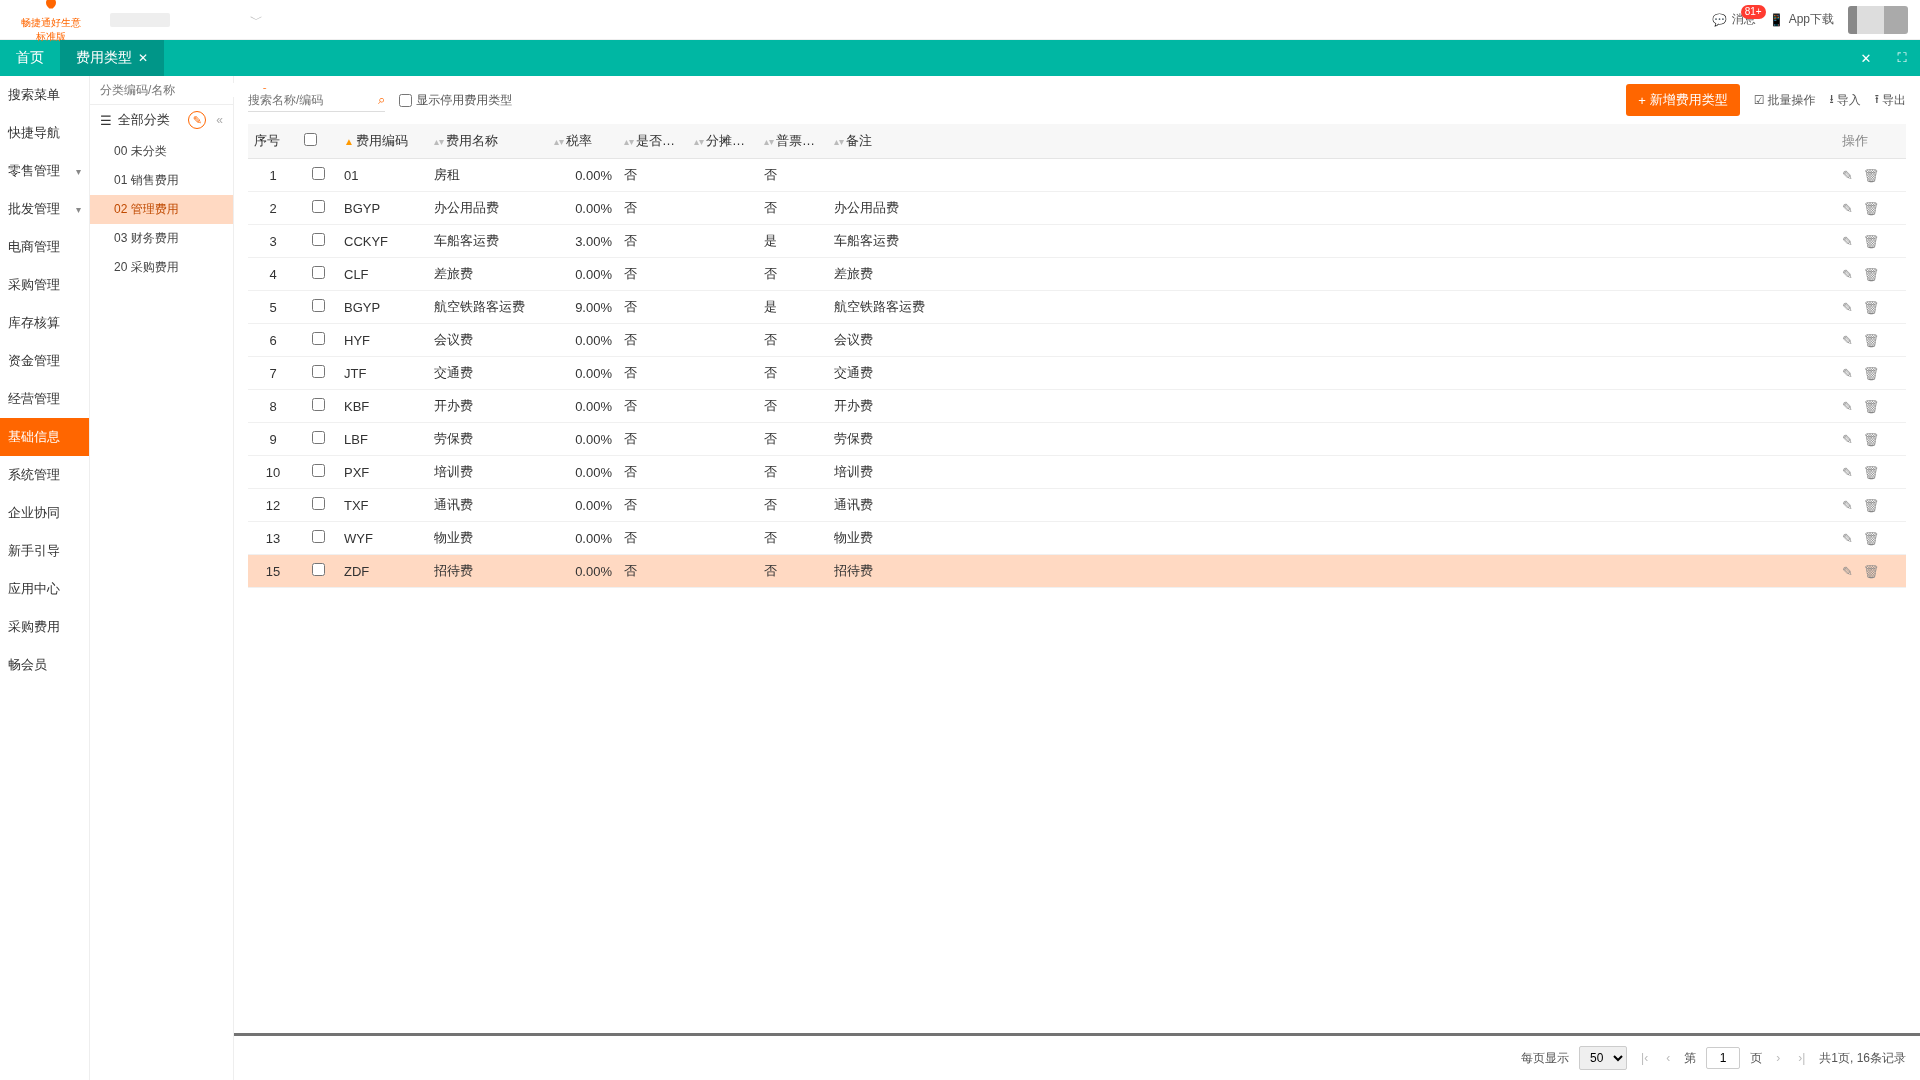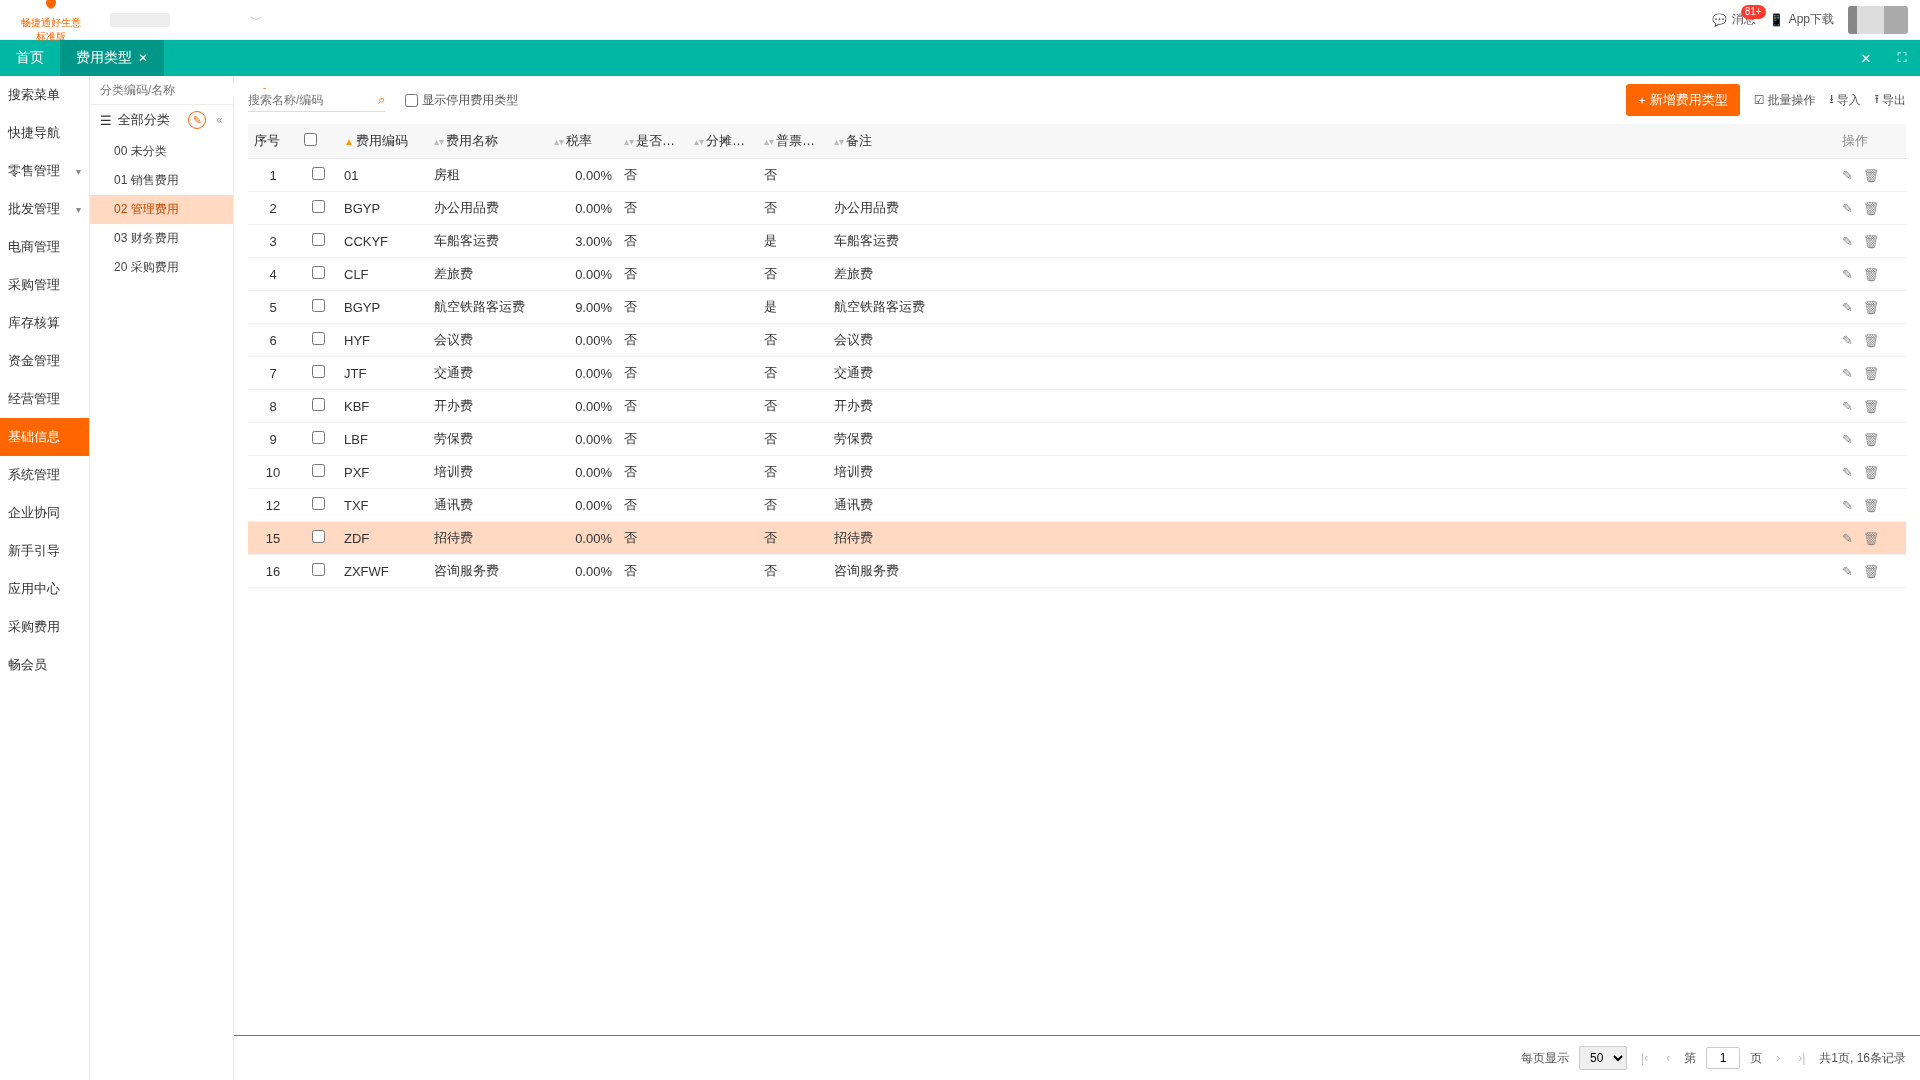--- a/index.html
+++ b/index.html
@@ -38,21 +38,21 @@
 .cat-search-row .search-ico { color: #f60; cursor: pointer; }
 .cat-header { display: flex; align-items: center; padding: 6px 10px; gap: 6px; font-size: 13px; }
 .cat-header .edit-ico { margin-left: auto; color: #f60; border: 1px solid #f60; border-radius: 50%; width: 18px; height: 18px; display: flex; align-items: center; justify-content: center; font-size: 11px; cursor: pointer; }
 .cat-header .collapse-ico { color: #aaa; cursor: pointer; font-size: 12px; margin-left: 4px; }
 .cat-list { padding: 2px 0; }
 .cat-item { padding: 6px 10px 6px 24px; font-size: 12px; color: #444; cursor: pointer; }
 .cat-item.selected { background: #ffd9c2; color: #c04a00; }
 
 
 .content { flex: 1; display: flex; flex-direction: column; }
-.toolbar { display: flex; align-items: center; padding: 8px 14px; gap: 20px; }
+.toolbar { display: flex; align-items: center; padding: 8px 14px; gap: 14px; }
 .toolbar-search { display: flex; align-items: center; border-bottom: 1px solid #ddd; }
 .toolbar-search input { border: none; outline: none; width: 130px; font-size: 12px; padding: 4px 0; }
 .toolbar-search .search-ico { color: #f60; cursor: pointer; }
 .chk-label { display: flex; align-items: center; gap: 4px; font-size: 12px; color: #555; cursor: pointer; }
 .toolbar-right { margin-left: auto; display: flex; align-items: center; gap: 14px; }
 .btn-primary { background: #f60; color: #fff; border: none; border-radius: 3px; padding: 7px 12px; font-size: 13px; cursor: pointer; display: flex; align-items: center; gap: 4px; }
 .toolbar-link { display: flex; align-items: center; gap: 3px; color: #555; font-size: 12px; cursor: pointer; }
 
 
 .table-wrapper { flex: 1; overflow: auto; padding: 0 14px; }
@@ -61,21 +61,21 @@
 thead th .sort { color: #f90; margin-right: 2px; font-size: 10px; }
 thead th .sort-grey { color: #bbb; margin-right: 2px; font-size: 10px; display: inline-flex; flex-direction: column; line-height: 5px; }
 tbody td { padding: 7px 6px; border-bottom: 1px solid #f0f0f0; font-size: 13px; color: #333; }
 tbody tr.highlight td { background: #ffd9c2; }
 .op-cell { text-align: left; padding-right: 10px; }
 .op-cell span { color: #888; margin-left: 10px; cursor: pointer; }
 .col-seq{width:50px;} .col-chk{width:40px;} .col-code{width:90px;} .col-name{width:120px;} .col-rate{width:70px;text-align:right;} .col-bool{width:70px;} .col-fentai{width:70px;} .col-piao{width:70px;} .col-remark{width:auto;} .col-op{width:80px;}
 td.col-rate{text-align:right;}
 
 
-.pager { display: flex; align-items: center; justify-content: flex-end; gap: 10px; padding: 10px 14px; font-size: 12px; color: #555; border-top: 1px solid #737373; }
+.pager { display: flex; align-items: center; justify-content: flex-end; gap: 10px; padding: 10px 14px; font-size: 12px; color: #555; border-top: 3px solid #737373; }
 .pager select, .pager input { border: 1px solid #ccc; border-radius: 2px; padding: 3px 6px; font-size: 12px; }
 .pager .nav-ico { color: #bbb; cursor: pointer; padding: 0 4px; }
 
 input[type=checkbox]{ width:13px;height:13px;cursor:pointer; }
 </style>
 </head>
 <body>
 
 <div class="top-header">
   <div class="logo-area">
@@ -376,42 +376,42 @@
               <td style="text-align:center"><input type="checkbox" style=""></td>
               <td>TXF</td>
               <td>通讯费</td>
               <td class="col-rate">0.00%</td>
               <td>否</td>
               <td></td>
               <td>否</td>
               <td>通讯费</td>
               <td class="op-cell"><span>✎</span><span>🗑</span></td>
             </tr>
+            <tr>
+              <td style="text-align:center">13</td>
+              <td style="text-align:center"><input type="checkbox" style=""></td>
+              <td>WYF</td>
+              <td>物业费</td>
+              <td class="col-rate">0.00%</td>
+              <td>否</td>
+              <td></td>
+              <td>否</td>
+              <td>物业费</td>
+              <td class="op-cell"><span>✎</span><span>🗑</span></td>
+            </tr>
             <tr class="highlight">
               <td style="text-align:center">15</td>
               <td style="text-align:center"><input type="checkbox" style=""></td>
               <td>ZDF</td>
               <td>招待费</td>
               <td class="col-rate">0.00%</td>
               <td>否</td>
               <td></td>
               <td>否</td>
               <td>招待费</td>
-              <td class="op-cell"><span>✎</span><span>🗑</span></td>
-            </tr>
-            <tr>
-              <td style="text-align:center">16</td>
-              <td style="text-align:center"><input type="checkbox" style=""></td>
-              <td>ZXFWF</td>
-              <td>咨询服务费</td>
-              <td class="col-rate">0.00%</td>
-              <td>否</td>
-              <td></td>
-              <td>否</td>
-              <td>咨询服务费</td>
               <td class="op-cell"><span>✎</span><span>🗑</span></td>
             </tr>
           </tbody>
       </table>
     </div>
 
     <div class="pager">
       <span>每页显示</span>
       <select><option>50</option></select>
       <span class="nav-ico">|‹</span>

